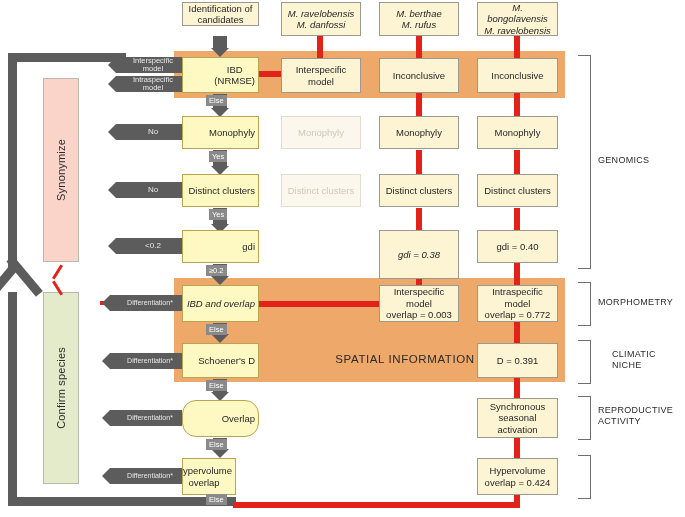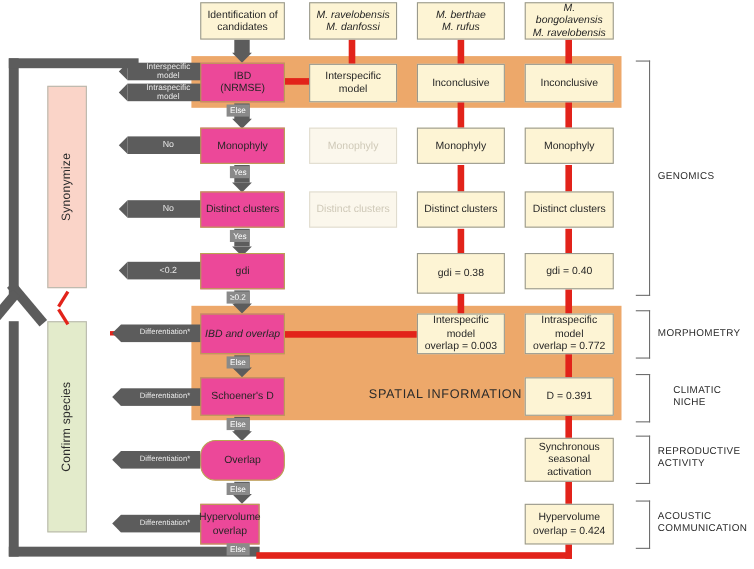--- a/index.html
+++ b/index.html
@@ -6,21 +6,21 @@
   body{width:685px;height:517px;position:relative;
        font-family:"Liberation Sans","DejaVu Sans",sans-serif;
        color:#262626;overflow:hidden;}
   #stage{position:absolute;left:0;top:0;width:685px;height:517px;}
 
   
   .box{position:absolute;box-sizing:border-box;border:1px solid #9a9a8e;
        display:flex;align-items:center;justify-content:center;text-align:center;
        font-size:9.5px;line-height:11.5px;padding:2px 3px;z-index:6;}
   .box.hdr{background:#fdf4d4;}
-  .box.flow{background:#ec4899;border-color:#b9a450;}
+  .box.flow{background:#fef9c3;border-color:#b9a450;justify-content:flex-end;}
   .box.res{background:#fdf4d4;}
   .box.faded{background:#fbf7ec;border-color:#e0dccf;color:#cfc9b8;}
   .box.ital{font-style:italic;}
 
   
   .band{position:absolute;background:#eda86a;z-index:2;}
   .bandlabel{position:absolute;z-index:5;font-size:11.5px;letter-spacing:.6px;
              color:#2b2b2b;display:flex;align-items:center;justify-content:center;}
 
   
@@ -65,21 +65,21 @@
 </style>
 </head>
 <body>
 
 <div id="stage">
 
   <div class="band" style="left:174px;top:51px;width:391px;height:47px;"></div>
   <div class="band" style="left:174px;top:278px;width:391px;height:104px;"></div>
   <div class="bandlabel" style="left:280px;top:350px;width:250px;height:18px;">SPATIAL INFORMATION</div>
 
-  <div class="box hdr" style="left:182px;top:2px;width:77px;height:34px;">
+  <div class="box hdr" style="left:182px;top:2px;width:77px;height:24px;">
     <span style="white-space:pre-line;">Identification of candidates</span>
   </div>
   <div class="box hdr ital" style="left:281px;top:2px;width:80px;height:34px;">
     <span style="white-space:pre-line;">M. ravelobensis
 M. danfossi</span>
   </div>
   <div class="box hdr ital" style="left:379px;top:2px;width:80px;height:34px;">
     <span style="white-space:pre-line;">M. berthae
 M. rufus</span>
   </div>
@@ -203,21 +203,21 @@
     <span>No</span>
   </div>
   <div class="pill" style="left:209px;top:209px;">Yes</div>
 
   <div class="stemdn" style="left:213px;top:208px;width:14px;height:16px;"></div>
   <div class="arrowdn" style="left:211px;top:224px;"></div>
 
   <div class="box flow" style="left:182px;top:230px;width:77px;height:33px;">
     <span style="white-space:pre-line;">gdi</span>
   </div>
-  <div class="box res" style="left:379px;top:230px;width:80px;height:37px;">
+  <div class="box res" style="left:379px;top:230px;width:80px;height:49px;font-style:italic;">
     <span style="white-space:pre-line;">gdi = 0.38</span>
   </div>
   <div class="box res" style="left:477px;top:230px;width:81px;height:33px;">
     <span style="white-space:pre-line;">gdi = 0.40</span>
   </div>
 
   <div class="lbanner" style="left:116px;top:238px;width:66px;">
     <span class="tip"></span>
     <span>&lt;0.2</span>
   </div>
@@ -300,16 +300,14 @@
 
   <div class="bracket" style="left:578px;top:340px;width:12px;height:42px;"></div>
   <div class="catlabel" style="left:612px;top:349px;white-space:pre-line;">CLIMATIC
 NICHE</div>
 
   <div class="bracket" style="left:578px;top:396px;width:12px;height:42px;"></div>
   <div class="catlabel" style="left:598px;top:405px;white-space:pre-line;">REPRODUCTIVE
 ACTIVITY</div>
 
   <div class="bracket" style="left:578px;top:455px;width:12px;height:42px;"></div>
-  <div class="catlabel" style="left:598px;top:464px;white-space:pre-line;">ACOUSTIC
-COMMUNICATION</div>
 
 </div>
 
 </body></html>

